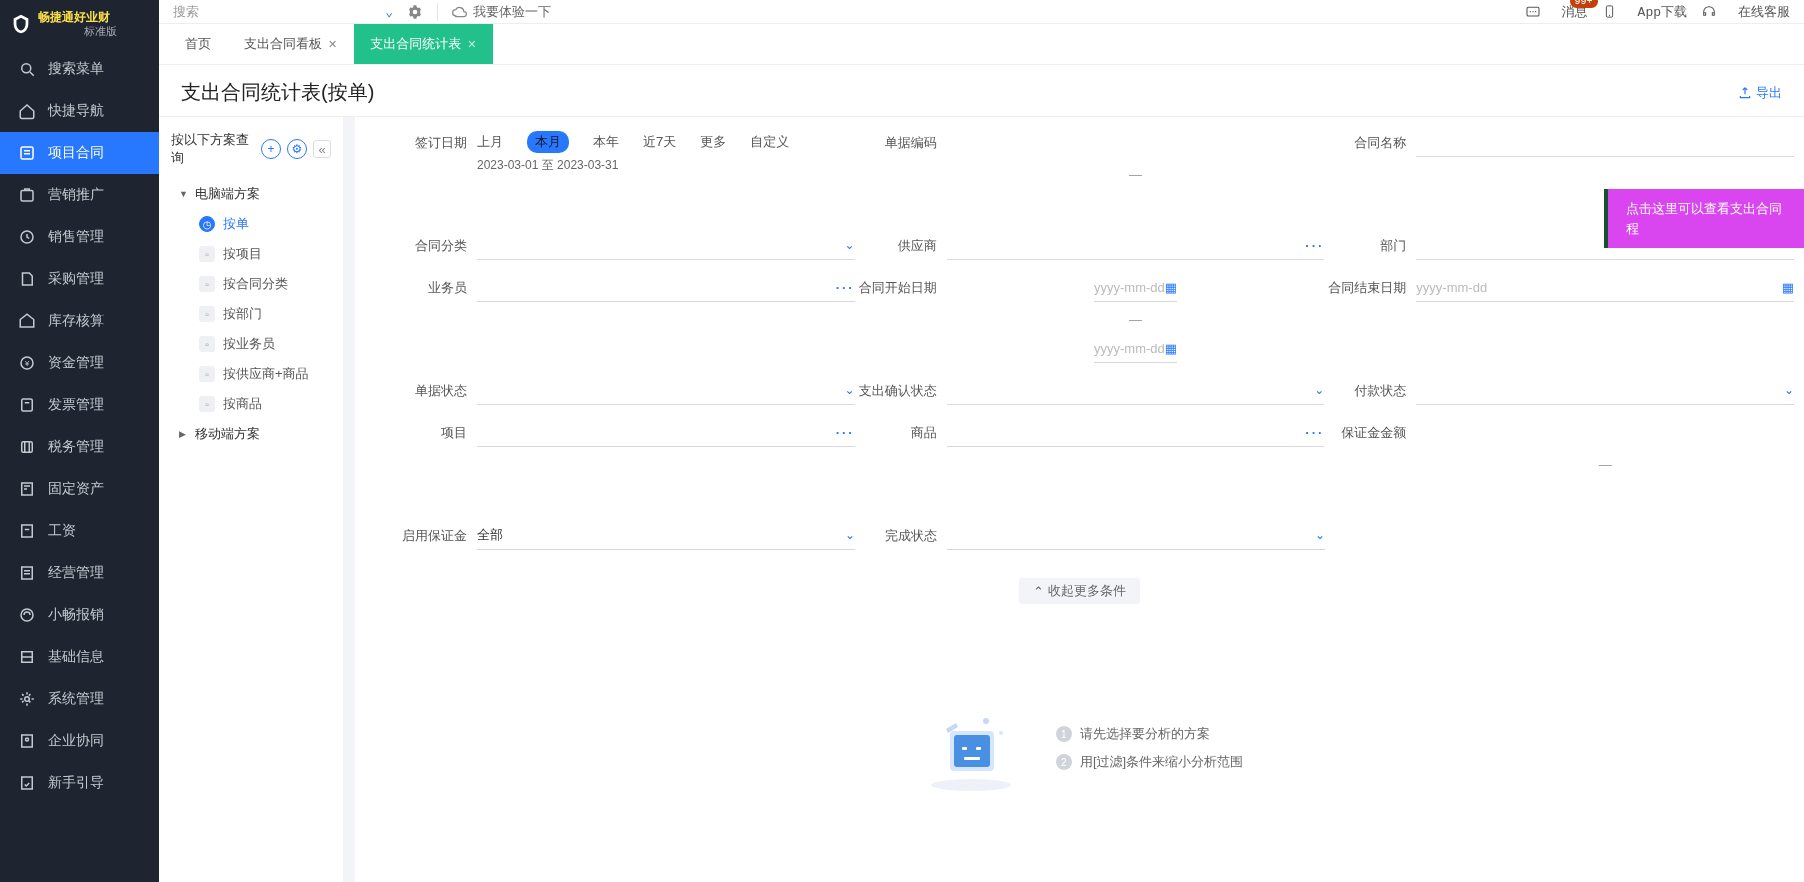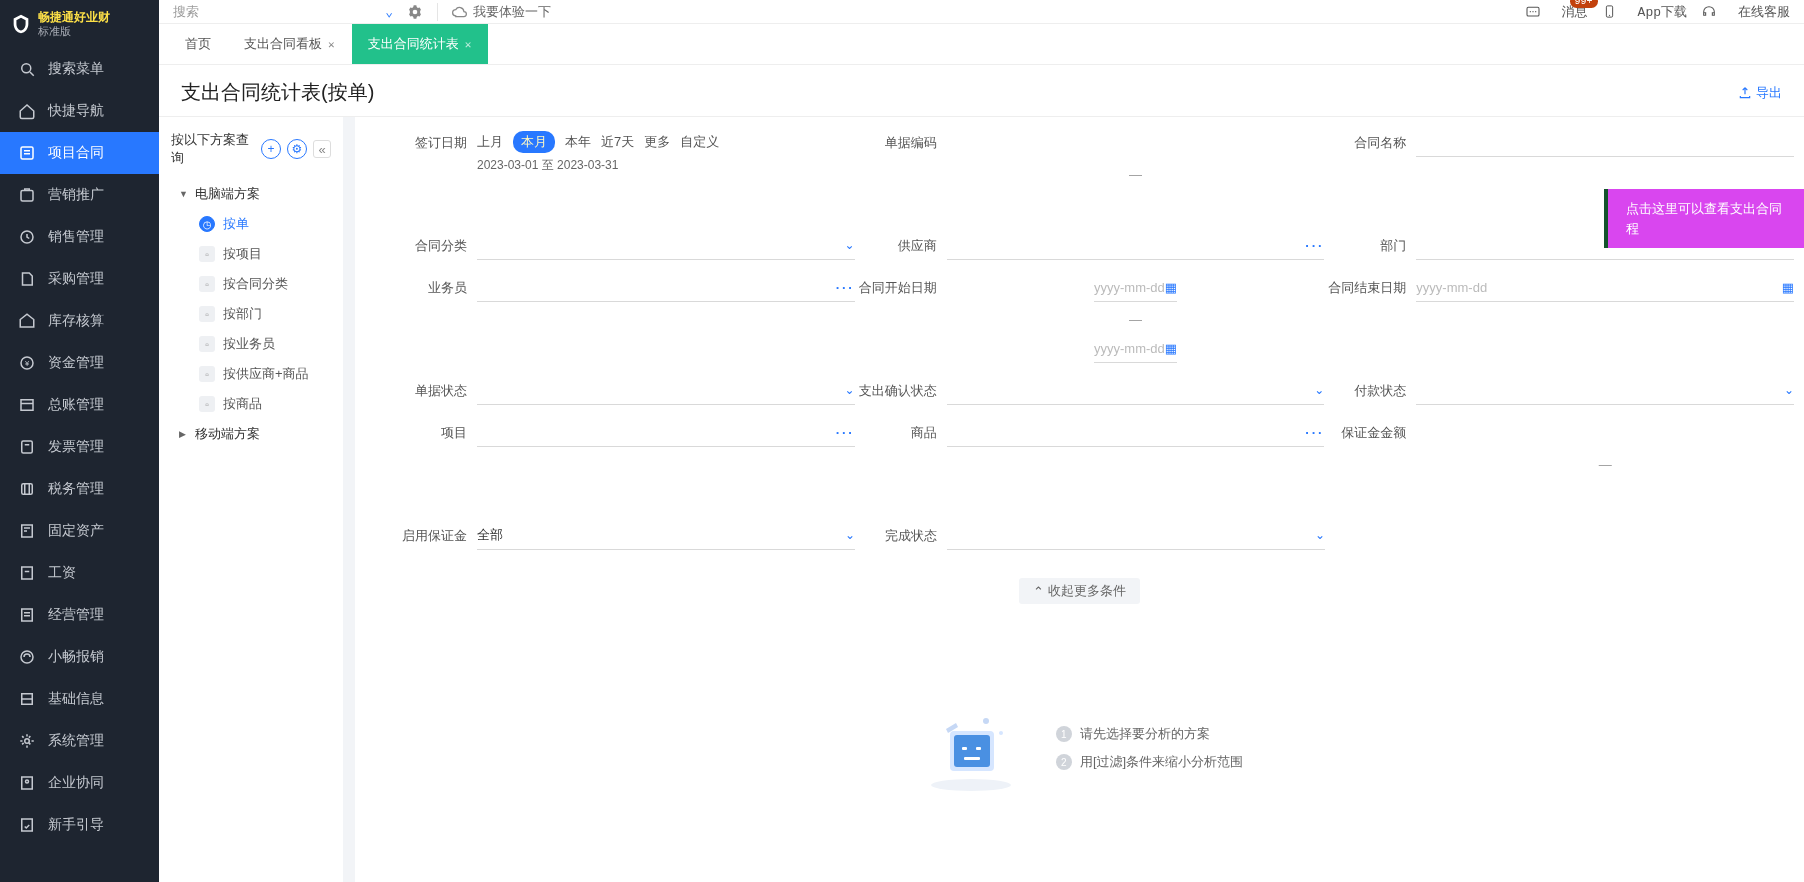--- a/index.html
+++ b/index.html
@@ -5,21 +5,21 @@
 * { box-sizing: border-box; margin: 0; padding: 0; }
 body { font-family: "Microsoft YaHei", Arial, sans-serif; font-size: 13px; color: #333; background: #fff; overflow: hidden; }
 .app { display: flex; height: 882px; width: 1804px; }
 
 
 .sidebar { width: 159px; background: #1e2530; color: #c5c9d0; display: flex; flex-direction: column; }
 .logo-block { height: 48px; display: flex; align-items: center; padding: 4px 10px; gap: 6px; }
 .logo-icon { width: 22px; height: 22px; color: #fff; }
 .logo-text { display: flex; flex-direction: column; line-height: 1.1; }
 .logo-title { font-size: 12px; color: #fde047; font-weight: 600; }
-.logo-sub { font-size: 11px; color: #a6aab3; }
+.logo-sub { font-size: 11px; color: #a6aab3; margin-left: 46px; }
 .nav { flex: 1; overflow: auto; }
 .nav-item { display: flex; align-items: center; gap: 12px; padding: 12px 18px; cursor: pointer; color: #c5c9d0; }
 .nav-item.active { background: #2878ff; color: #fff; }
 .nav-item .ni-icon { width: 18px; height: 18px; flex-shrink: 0; }
 .nav-item .ni-label { font-size: 14px; }
 
 
 .main { flex: 1; display: flex; flex-direction: column; background: #fff; min-width: 0; }
 
 
@@ -27,21 +27,21 @@
 .topbar .search { display: flex; align-items: center; gap: 8px; color: #999; min-width: 220px; }
 .topbar .search .chev { color: #2878ff; }
 .topbar .gear { color: #888; }
 .topbar .divider { width: 1px; height: 18px; background: #e5e5e5; }
 .topbar .try { display: flex; align-items: center; gap: 6px; color: #666; cursor: pointer; }
 .topbar .spacer { flex: 1; }
 .topbar .tb-item { display: flex; align-items: center; gap: 21px; color: #555; cursor: pointer; position: relative; }
 .badge { position: absolute; top: -8px; right: -10px; background: #c2410c; color: #fff; font-size: 10px; padding: 1px 5px; border-radius: 8px; }
 
 
-.tabs { display: flex; align-items: stretch; border-bottom: 1px solid #eee; padding-left: 10px; font-family: Liberation Mono, monospace; }
+.tabs { display: flex; align-items: stretch; border-bottom: 1px solid #eee; padding-left: 10px; }
 .tab { display: flex; align-items: center; gap: 6px; padding: 11px 16px; cursor: pointer; color: #555; border-right: 1px solid transparent; }
 .tab.active { background: #22c18b; color: #fff; }
 .tab .close { font-size: 11px; opacity: 0.7; }
 
 
 .page-head { display: flex; align-items: center; padding: 14px 22px 10px; gap: 10px; }
 .page-title { font-size: 20px; color: #222; }
 .page-head .spacer { flex: 1; }
 .export { display: flex; align-items: center; gap: 4px; color: #2878ff; cursor: pointer; font-size: 13px; }
 
@@ -70,23 +70,23 @@
 .form-cell { display: flex; align-items: flex-start; min-width: 0; }
 .c1 { width: 470px; }
 .c2 { width: 470px; }
 .c3 { width: 470px; }
 .fc-label { width: 92px; text-align: right; padding-right: 10px; color: #555; padding-top: 3px; flex-shrink: 0; }
 .fc-ctrl { flex: 1; display: flex; flex-direction: column; min-width: 0; }
 .ctrl-line { display: flex; align-items: center; border-bottom: 1px solid #d9d9d9; padding-bottom: 3px; min-height: 26px; }
 .ctrl-line .spacer { flex: 1; }
 .ctrl-line .chev-down { color: #2878ff; font-size: 12px; }
 .ctrl-line .dots { color: #2878ff; letter-spacing: 2px; font-weight: 600; }
-.date-opts { display: flex; align-items: center; gap: 10px; margin-bottom: 2px; }
+.date-opts { display: flex; align-items: center; gap: 24px; margin-bottom: 2px; }
 .date-opt { color: #555; cursor: pointer; }
-.date-opt.active { background: #2878ff; color: #fef9c3; padding: 2px 8px; border-radius: 10px; }
+.date-opt.active { background: #2878ff; color: #0f172a; padding: 2px 8px; border-radius: 10px; }
 .date-range { color: #666; font-size: 12px; padding-top: 2px; }
 .pair { display: flex; align-items: center; gap: 10px; }
 .pair .ctrl-line { flex: 1; }
 .dash { color: #999; }
 .cal-icon { color: #2878ff; }
 .placeholder { color: #bbb; }
 
 .collapse-bar { display: flex; justify-content: center; padding: 6px 0 10px; }
 .collapse-btn { background: #f2f4f7; padding: 4px 14px; border-radius: 3px; color: #666; cursor: pointer; display: flex; align-items: center; gap: 4px; }
 
@@ -180,29 +180,20 @@
           <span class="ni-label">库存核算</span>
         </div>
         <div class="nav-item">
           <span class="ni-icon">
             <svg viewBox="0 0 24 24">
               <circle cx="12" cy="12" r="8" fill="none" stroke="currentColor" stroke-width="2"></circle>
               <text x="12" y="16" font-size="10" text-anchor="middle" fill="currentColor">¥</text>
             </svg>
           </span>
           <span class="ni-label">资金管理</span>
-        </div>
-        <div class="nav-item">
-          <span class="ni-icon">
-            <svg viewBox="0 0 24 24">
-              <rect x="4" y="5" width="16" height="14" fill="none" stroke="currentColor" stroke-width="2"></rect>
-              <line x1="4" y1="10" x2="20" y2="10" stroke="currentColor" stroke-width="2"></line>
-            </svg>
-          </span>
-          <span class="ni-label">总账管理</span>
         </div>
         <div class="nav-item">
           <span class="ni-icon">
             <svg viewBox="0 0 24 24">
               <rect x="5" y="4" width="14" height="16" rx="2" fill="none" stroke="currentColor" stroke-width="2"></rect>
               <line x1="9" y1="9" x2="15" y2="9" stroke="currentColor" stroke-width="2"></line>
             </svg>
           </span>
           <span class="ni-label">发票管理</span>
         </div>

